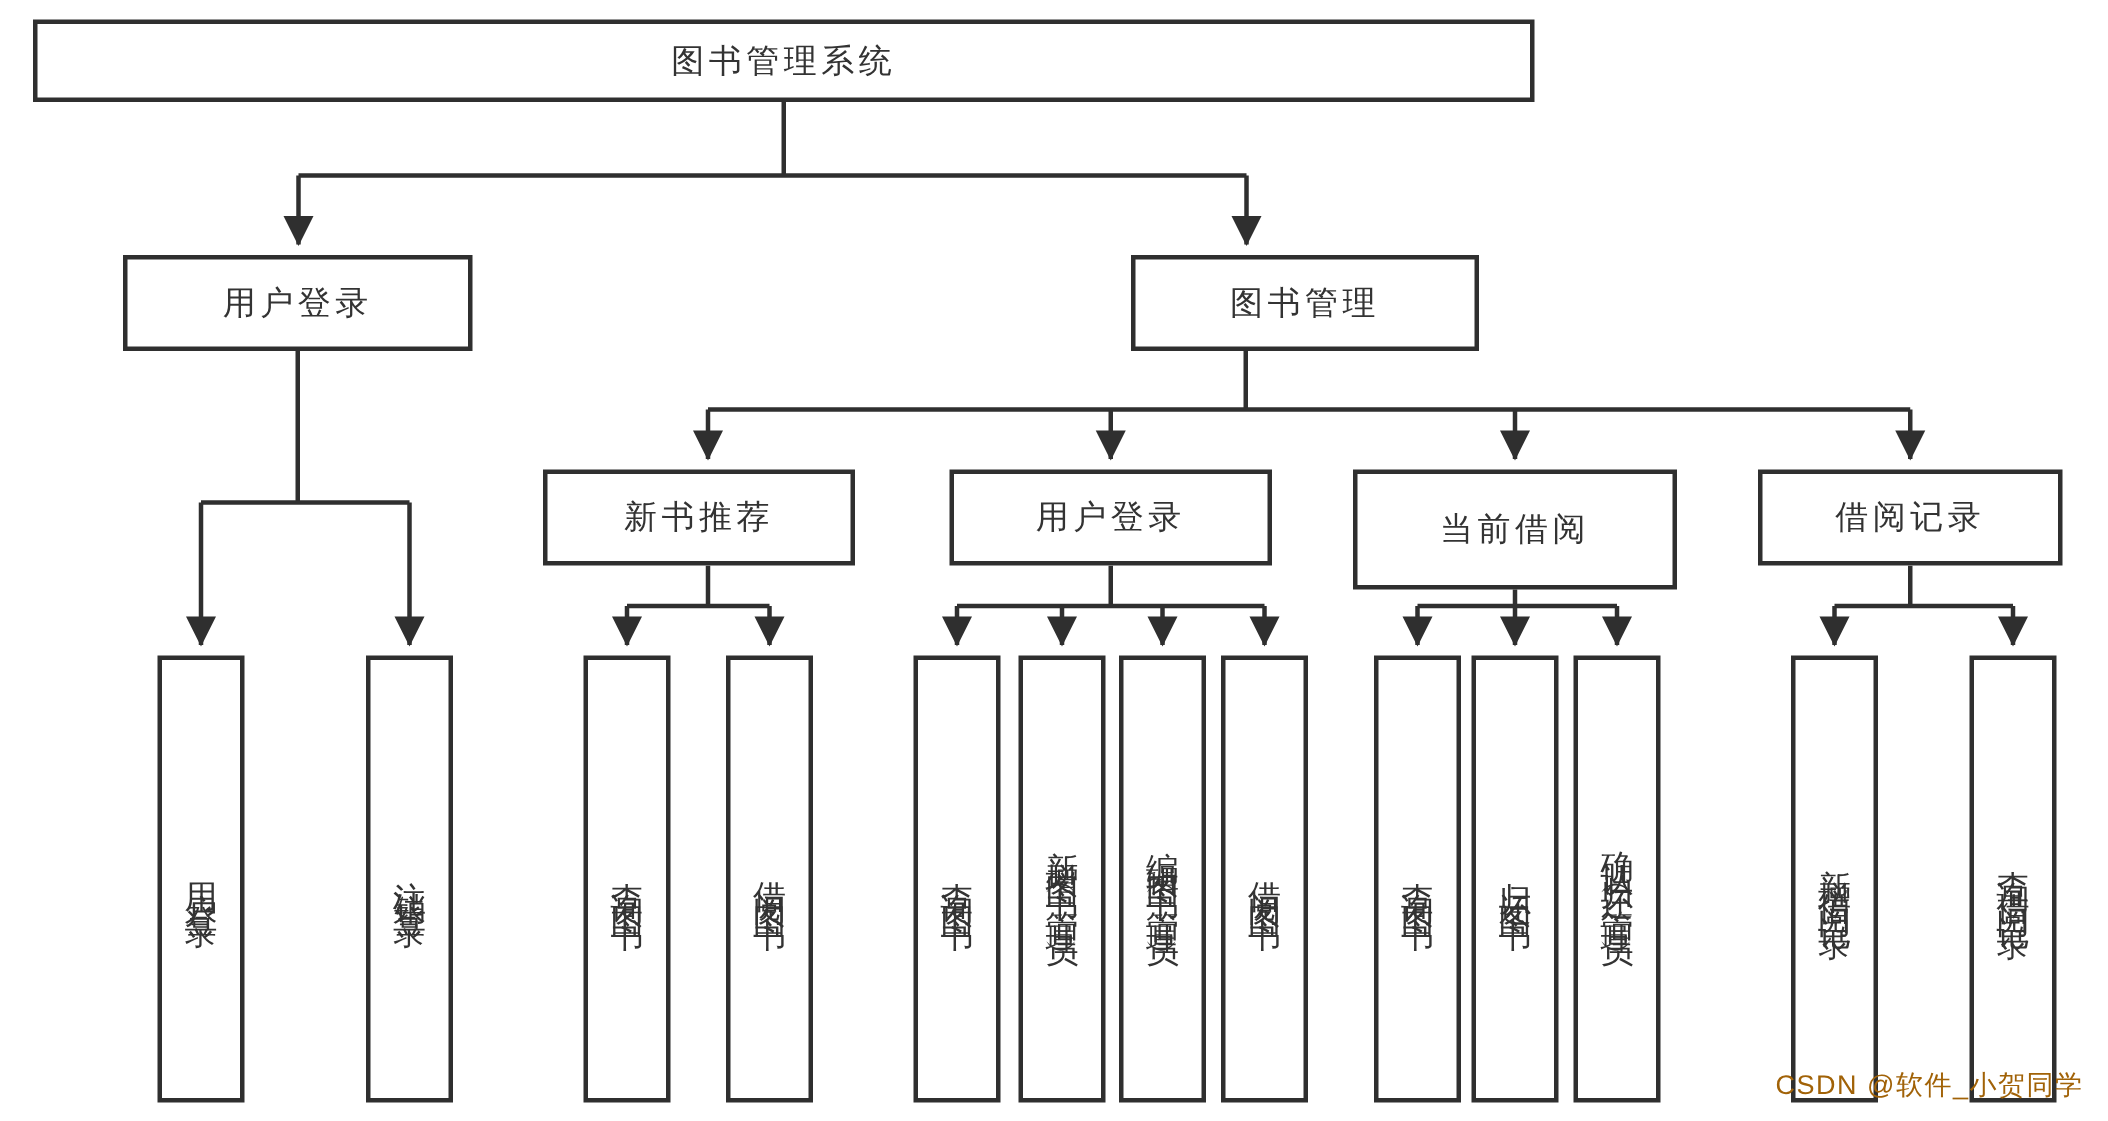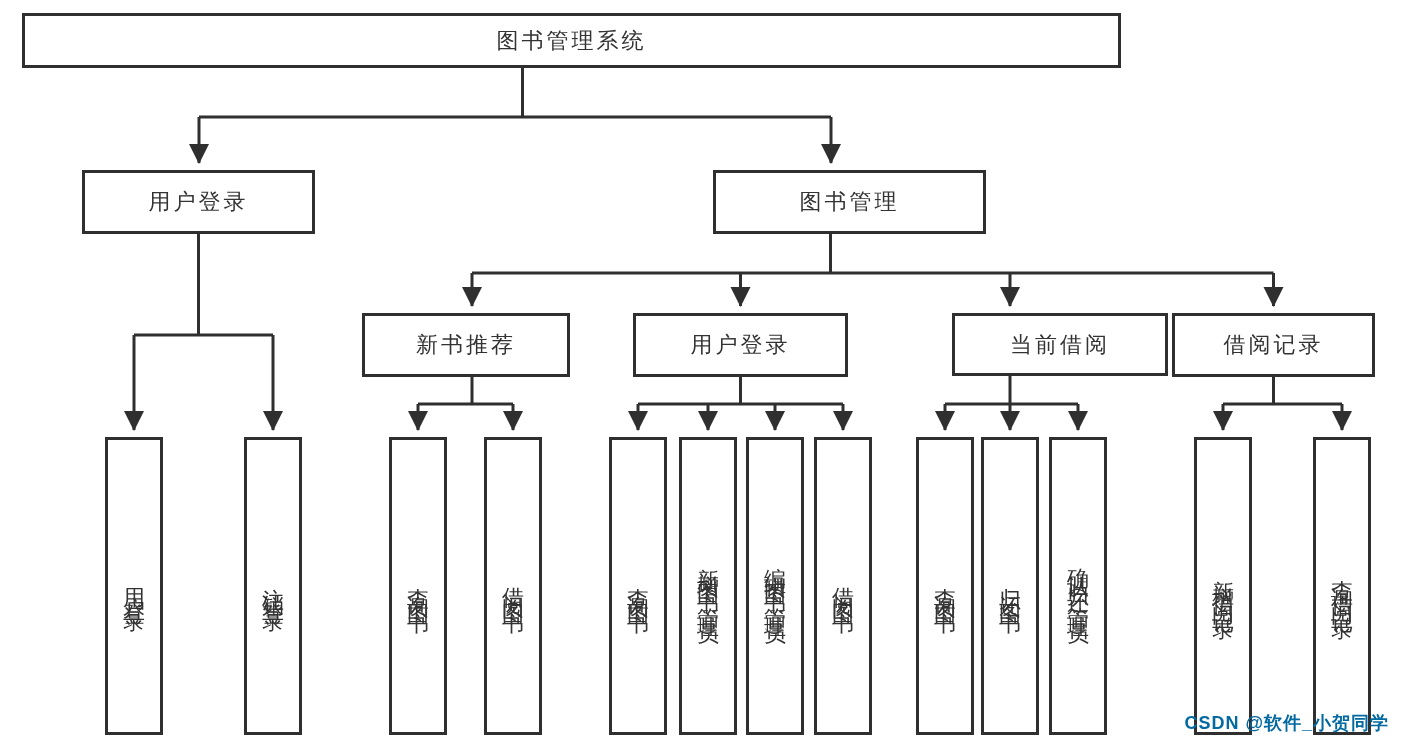--- a/index.html
+++ b/index.html
@@ -43,24 +43,23 @@
     font-size: 22px;
     letter-spacing: 8px;
     line-height: 1;
   }
   .watermark {
     position: absolute;
     right: 16px;
     top: 711px;
     font-size: 18px;
     letter-spacing: 1px;
-    color: #0369a1;
+    color: #a16207;
     z-index: 3;
     white-space: nowrap;
-    font-weight: bold;
   }
 </style>
 </head>
 <body>
 
 <div id="stage">
 
   <svg id="wires" width="1405" height="747" viewBox="0 0 1405 747">
     <defs>
       <marker id="arrow" markerUnits="userSpaceOnUse" markerWidth="22" markerHeight="22" viewBox="0 0 22 22" refX="20" refY="11" orient="auto">
@@ -104,28 +103,28 @@
       <path d="M1010 404 V430" marker-end="url(#arrow)"></path>
       <path d="M1078 404 V430" marker-end="url(#arrow)"></path>
 
       <path d="M1273.5 377 V404"></path>
       <path d="M1223 404 H1342"></path>
       <path d="M1223 404 V430" marker-end="url(#arrow)"></path>
       <path d="M1342 404 V430" marker-end="url(#arrow)"></path>
     </g>
   </svg>
 
-  <div class="node hbox" style="left:22px; top:13px; width:1099px; height:55px">图书管理系统</div>
+  <div class="node hbox" style="left:22px; top:13px; width:1001px; height:55px">图书管理系统</div>
 
   <div class="node hbox" style="left:82px; top:170px; width:233px; height:64px">用户登录</div>
-  <div class="node hbox" style="left:713px; top:170px; width:273px; height:64px">图书管理</div>
+  <div class="node hbox" style="left:754px; top:170px; width:232px; height:64px">图书管理</div>
 
   <div class="node hbox" style="left:362px; top:313px; width:208px; height:64px">新书推荐</div>
   <div class="node hbox" style="left:633px; top:313px; width:215px; height:64px">用户登录</div>
-  <div class="node hbox" style="left:952px; top:313px; width:216px; height:63px">当前借阅</div>
+  <div class="node hbox" style="left:902px; top:313px; width:216px; height:80px">当前借阅</div>
   <div class="node hbox" style="left:1172px; top:313px; width:203px; height:64px">借阅记录</div>
 
   <div class="node vbox" style="left:105px; top:437px; width:58px; height:298px">用户登录</div>
   <div class="node vbox" style="left:244px; top:437px; width:58px; height:298px">注销登录</div>
 
   <div class="node vbox" style="left:389px; top:437px; width:58px; height:298px">查询图书</div>
   <div class="node vbox" style="left:484px; top:437px; width:58px; height:298px">借阅图书</div>
 
   <div class="node vbox" style="left:609px; top:437px; width:58px; height:298px">查询图书</div>
   <div class="node vbox" style="left:679px; top:437px; width:58px; height:298px">新增图书（管理员）</div>

